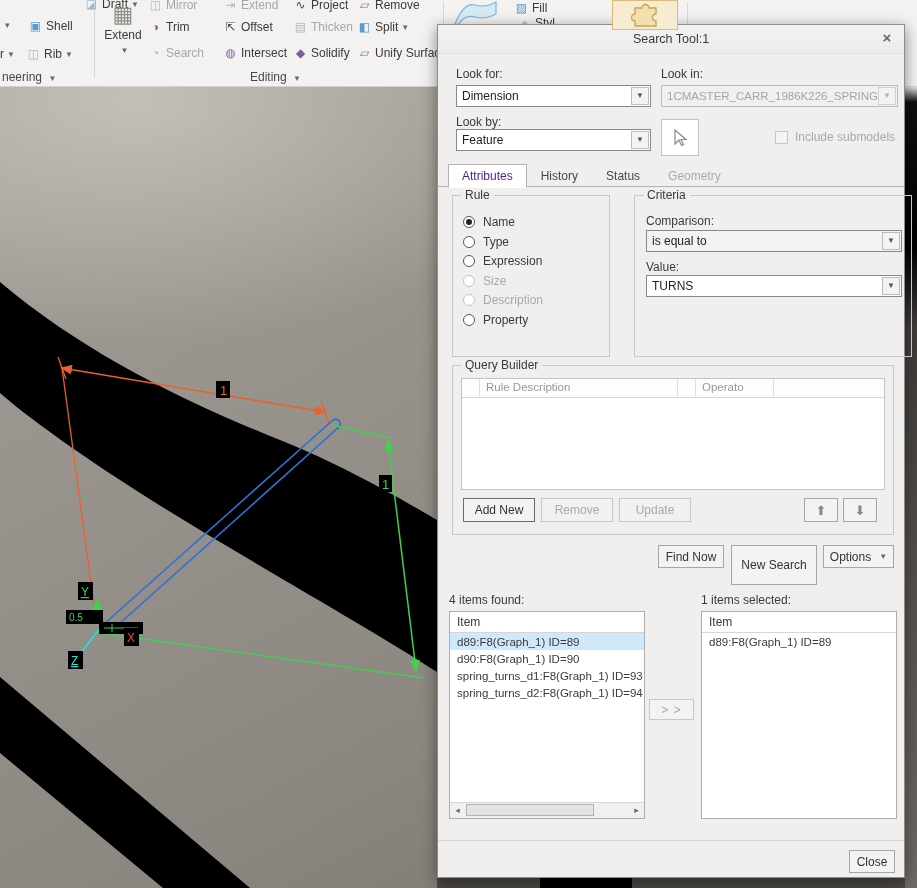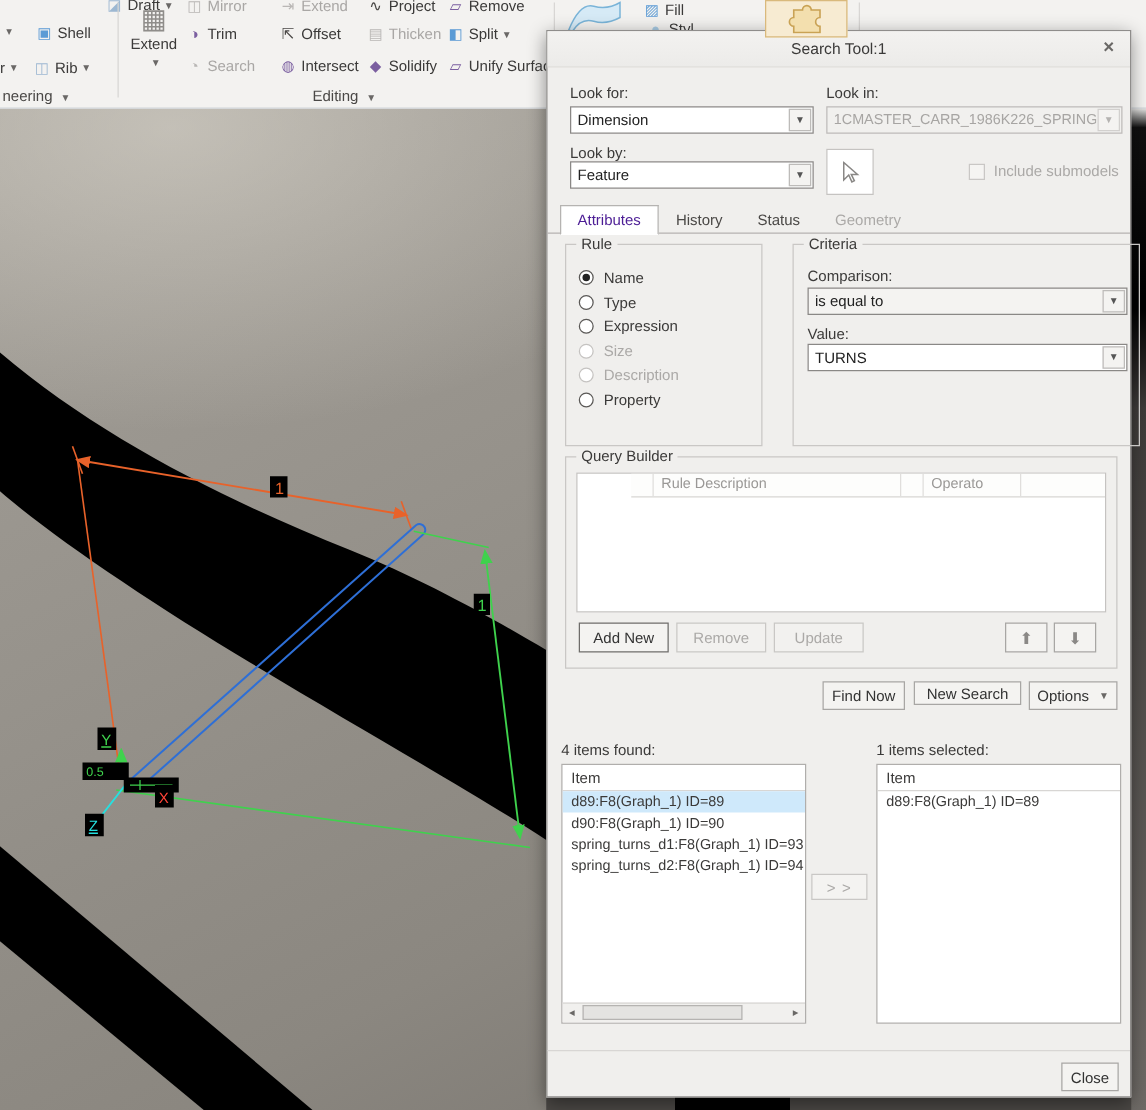--- a/index.html
+++ b/index.html
@@ -53,21 +53,21 @@
   .tab{display:flex;align-items:center;height:22px;padding:0 13px;border:1px solid transparent;color:#4a4846;position:relative;z-index:2;}
   .tab.active{background:#fff;border-color:#b5b3b1;border-bottom-color:#fff;color:#4c1d95;}
   .tab.disabled{color:#aba9a7;}
   #tabline{position:absolute;left:0;right:0;top:161px;border-top:1px solid #b5b3b1;z-index:1;}
   .radio-row{position:absolute;left:10px;display:flex;align-items:center;height:16px;}
   .radio{width:12px;height:12px;border:1px solid #5a5856;border-radius:50%;background:#fff;margin-right:8px;position:relative;box-sizing:border-box;}
   .radio .dot{position:absolute;left:2px;top:2px;width:6px;height:6px;border-radius:50%;background:#222;}
   .radio-row.dis .radio{border-color:#c5c3c1;}
   .radio-row.dis{color:#aba9a7;}
   .checkbox{position:absolute;width:13px;height:13px;border:1px solid #c9c7c5;background:#f5f4f2;box-sizing:border-box;}
-  #qtable{position:absolute;left:8px;top:12px;width:424px;height:112px;background:#fff;border:1px solid #c5c3c1;box-sizing:border-box;padding-left:43px;}
+  #qtable{position:absolute;left:8px;top:12px;width:424px;height:112px;background:#fff;border:1px solid #c5c3c1;box-sizing:border-box;}
   #qhead{display:flex;height:18px;border-bottom:1px solid #d8d6d4;background:#fdfdfc;}
   #qhead .qc{border-right:1px solid #e0dedc;height:100%;box-sizing:border-box;
              font-size:11.5px;color:#9a9896;padding:2px 0 0 6px;white-space:nowrap;overflow:hidden;}
   .list{position:absolute;background:#fff;border:1px solid #b0aeac;box-sizing:border-box;overflow:hidden;}
   .lhead{height:20px;border-bottom:1px solid #d8d6d4;display:flex;align-items:center;padding-left:7px;color:#3b3a39;}
   .lrow{height:17px;display:flex;align-items:center;padding-left:7px;font-size:11.5px;color:#3b3a39;white-space:nowrap;}
   .lrow.sel{background:#cfe9fb;}
   .hscroll{position:absolute;left:0;right:0;bottom:0;height:15px;background:#f1f0ee;border-top:1px solid #d8d6d4;}
   .hscroll .sarr{position:absolute;top:0;width:15px;height:14px;text-align:center;line-height:14px;font-size:9px;color:#6a6866;}
   .hscroll .thumb{position:absolute;left:16px;top:1px;width:128px;height:12px;background:#e4e3e1;border:1px solid #b5b3b1;box-sizing:border-box;}
@@ -356,21 +356,21 @@
         </div>
       </div>
       <div class="btn strong" style="left:10px;top:132px;width:72px;height:24px;text-align:right;">Add New</div>
       <div class="btn dis" style="left:88px;top:132px;width:72px;height:24px;">Remove</div>
       <div class="btn dis" style="left:166px;top:132px;width:72px;height:24px;">Update</div>
       <div class="btn" style="left:351px;top:132px;width:34px;height:24px;color:#8a8886;font-size:13px;">⬆</div>
       <div class="btn" style="left:390px;top:132px;width:34px;height:24px;color:#8a8886;font-size:13px;">⬇</div>
     </div>
 
     <div class="btn" style="left:220px;top:520px;width:66px;height:23px;">Find Now</div>
-    <div class="btn" style="left:293px;top:520px;width:86px;height:19px;">New Search</div>
+    <div class="btn" style="left:293px;top:520px;width:86px;height:40px;">New Search</div>
     <div class="btn" style="left:385px;top:520px;width:71px;height:23px;">
       <span>Options</span>
       <span class="caret" style="margin-left:8px;">▼</span>
     </div>
 
     <div class="dlabel" style="left:11px;top:568px;">4 items found:</div>
     <div class="list" style="left:11px;top:586px;width:196px;height:208px;">
       <div class="lhead">Item</div>
       <div>
           <div class="lrow sel">d89:F8(Graph_1) ID=89</div>

